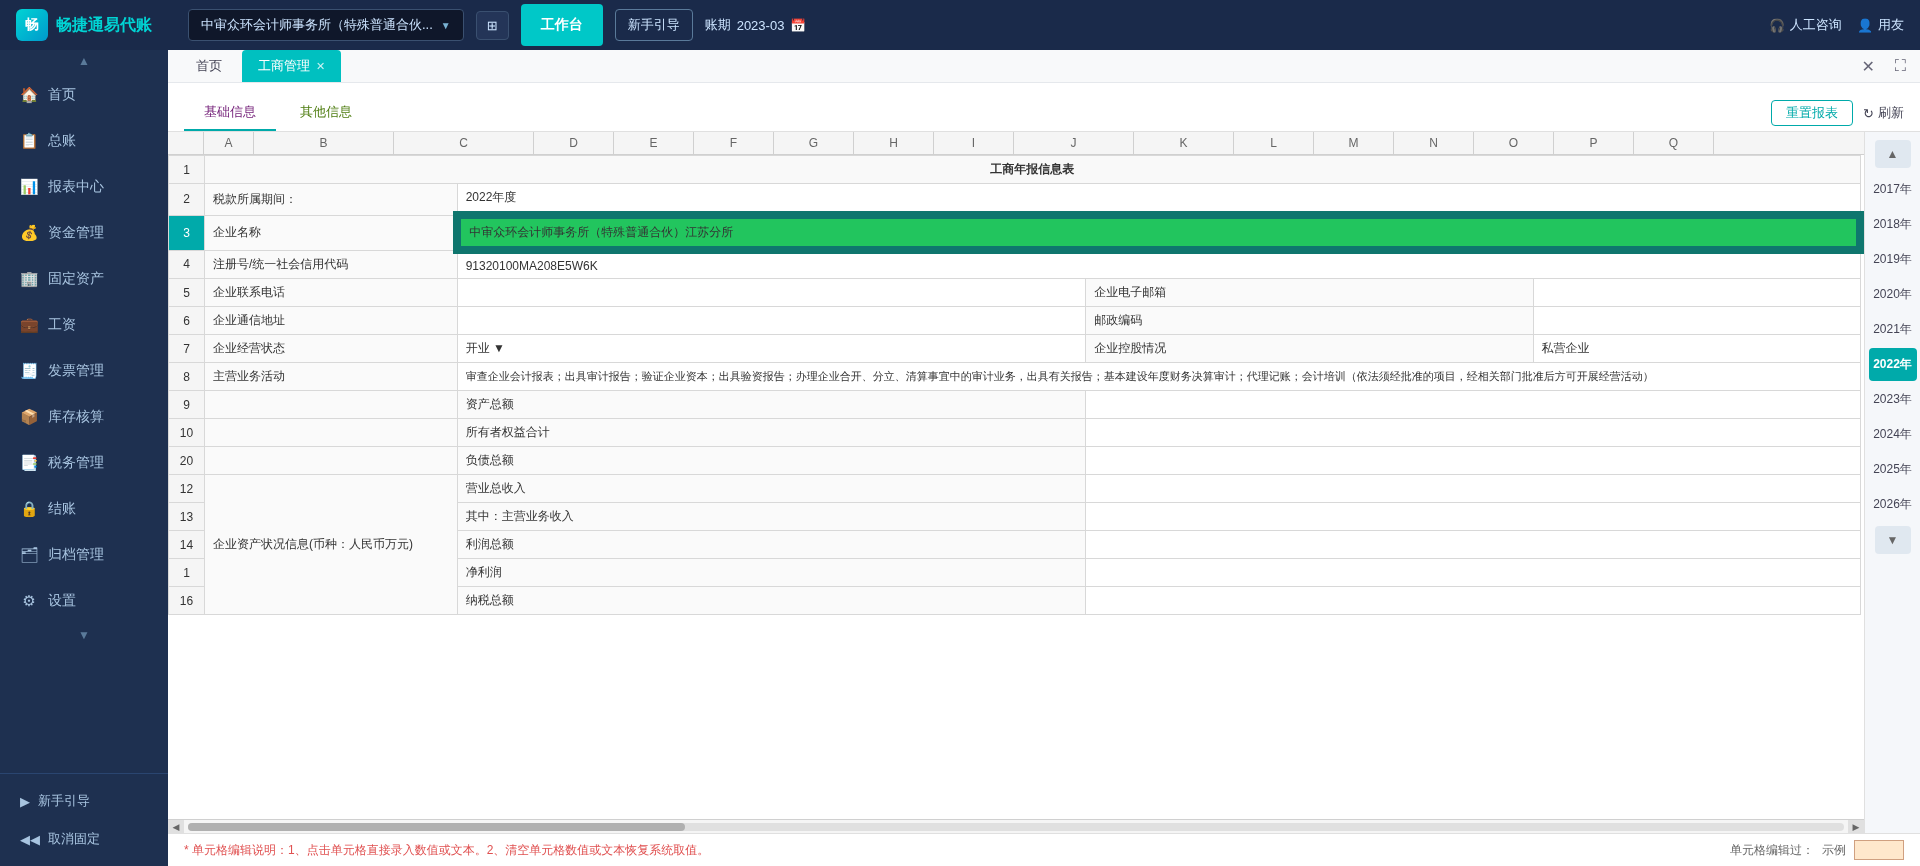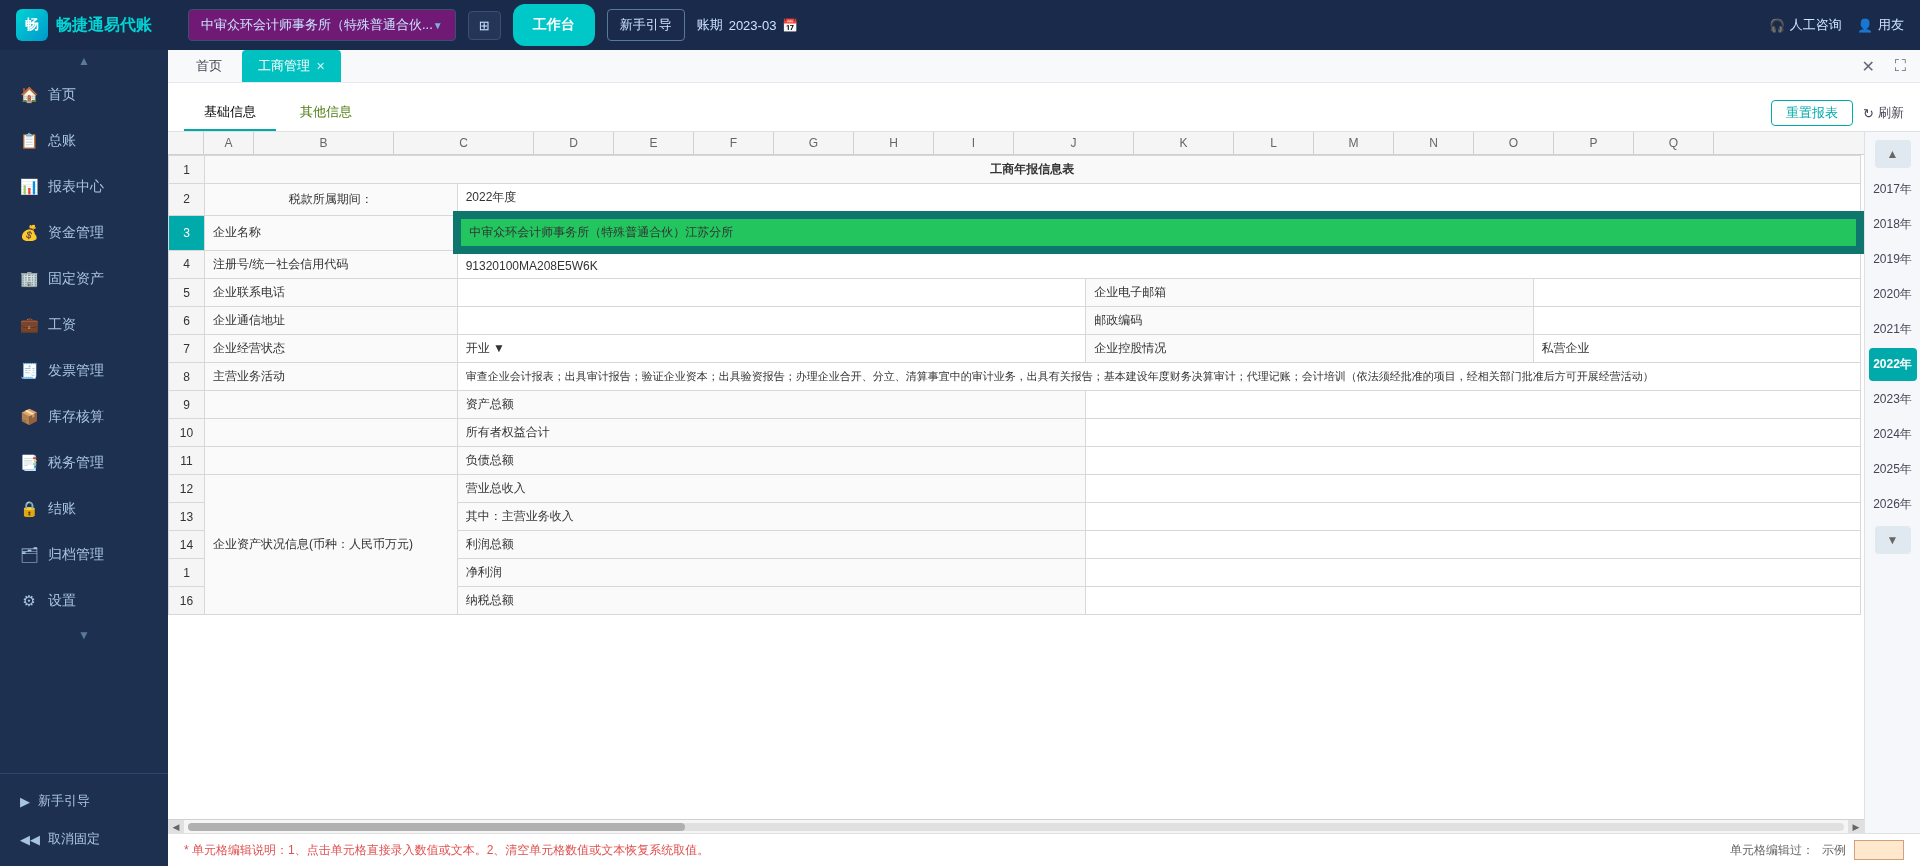--- a/index.html
+++ b/index.html
@@ -25,43 +25,43 @@
       min-width: 160px;
     }
     .logo-icon {
       width: 32px; height: 32px;
       background: linear-gradient(135deg, #00d4d4, #0099cc);
       border-radius: 6px;
       display: flex; align-items: center; justify-content: center;
       color: white; font-size: 14px; font-weight: bold;
     }
     .company-selector {
-      background: #701a75;
+      background: #0f172a;
       border: 1px solid #3a5070;
       border-radius: 4px;
       color: #cce4ff;
       padding: 6px 12px;
-      display: flex; align-items: center; 
+      display: flex; align-items: center; gap: 8px;
       cursor: pointer;
       font-size: 13px;
       max-width: 280px;
     }
     .icon-btn {
       background: #243558;
       border: 1px solid #3a5070;
       border-radius: 4px;
       color: #cce4ff;
       padding: 6px 10px;
       cursor: pointer;
       font-size: 13px;
     }
     .workbench-btn {
       background: #00c8c8;
       border: none;
-      border-radius: 12px;
+      border-radius: 4px;
       color: white;
       padding: 12px 20px;
       cursor: pointer;
       font-size: 14px;
       font-weight: bold;
     }
     .switch-btn {
       background: transparent;
       border: 1px solid #5a7a9a;
       border-radius: 4px;
@@ -175,21 +175,21 @@
     }
     .sub-tab {
       padding: 8px 20px;
       cursor: pointer;
       font-size: 13px;
       color: #4d7c0f;
       border-bottom: 2px solid transparent;
       margin-right: 4px;
     }
     .sub-tab.active {
-      color: #000000;
+      color: #701a75;
       border-bottom: 2px solid #00aaaa;
       font-family: Liberation Serif, serif;
     }
     .sub-tab-actions {
       margin-left: auto;
       display: flex; align-items: center; gap: 10px;
     }
     .reset-btn {
       border: 1px solid #00aaaa;
       color: #00aaaa;
@@ -557,21 +557,21 @@
             <table class="spreadsheet-table">
 
               <tbody>
                   <tr>
                 <td class="row-num">1</td>
                 <td colspan="17" class="title-cell">工商年报信息表</td>
               </tr>
 
               <tr>
                 <td class="row-num">2</td>
-                <td colspan="2" class="label-cell" style="text-align:center">税款所属期间：</td>
+                <td colspan="2" class="label-cell" style="text-align:left">税款所属期间：</td>
                 <td colspan="15">2022年度</td>
               </tr>
 
               <tr style="background:#e8f7f7">
                 <td class="row-num" style="background:#00aaaa;color:white">3</td>
                 <td colspan="2" class="label-cell">企业名称</td>
                 <td colspan="15" style="border:8px solid #0f766e;background:#22c55e">中审众环会计师事务所（特殊普通合伙）江苏分所</td>
               </tr>
 
               <tr>
@@ -618,21 +618,21 @@
               </tr>
 
               <tr>
                 <td class="row-num">10</td>
                 <td colspan="2" style="background:#fafafa"></td>
                 <td class="label-cell">所有者权益合计</td>
                 <td colspan="14"></td>
               </tr>
 
               <tr>
-                <td class="row-num">11</td>
+                <td class="row-num">20</td>
                 <td colspan="2" style="background:#fafafa"></td>
                 <td class="label-cell">负债总额</td>
                 <td colspan="14"></td>
               </tr>
 
               <tr>
                 <td class="row-num">12</td>
                 <td colspan="2" class="label-cell" rowspan="5" style="white-space:normal;vertical-align:middle">企业资产状况信息(币种：人民币万元)</td>
                 <td class="label-cell">营业总收入</td>
                 <td colspan="14"></td>

